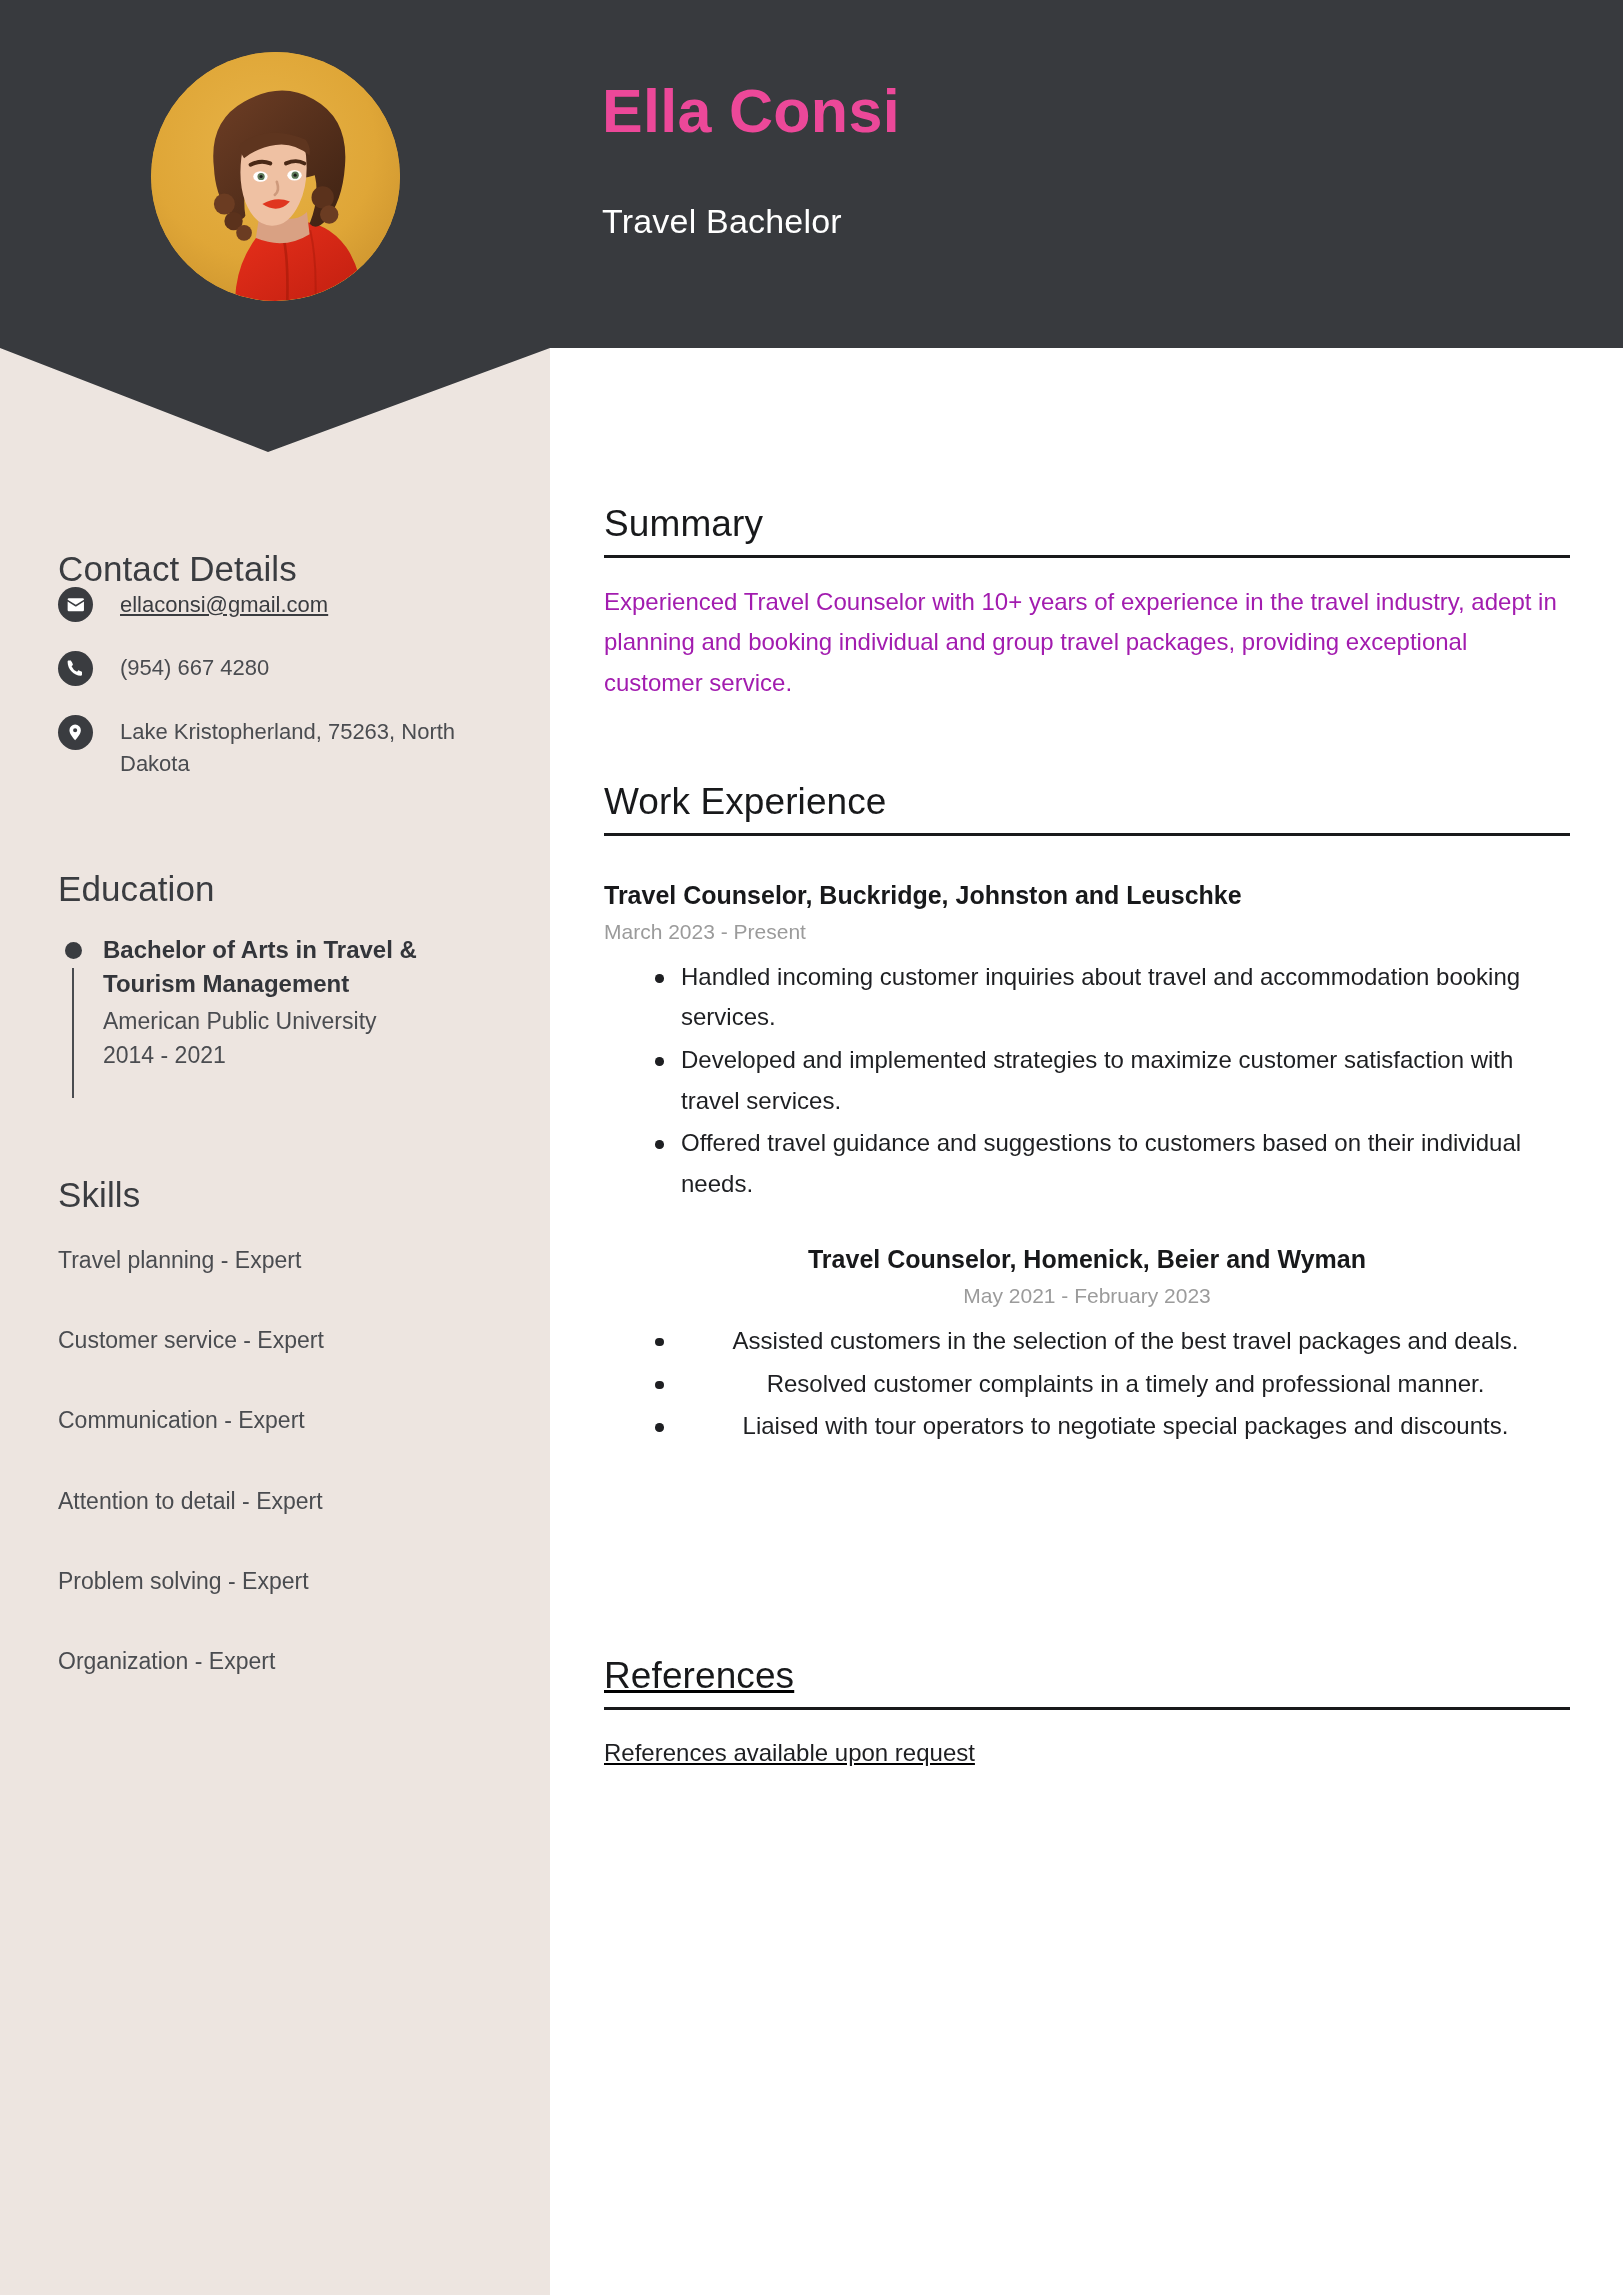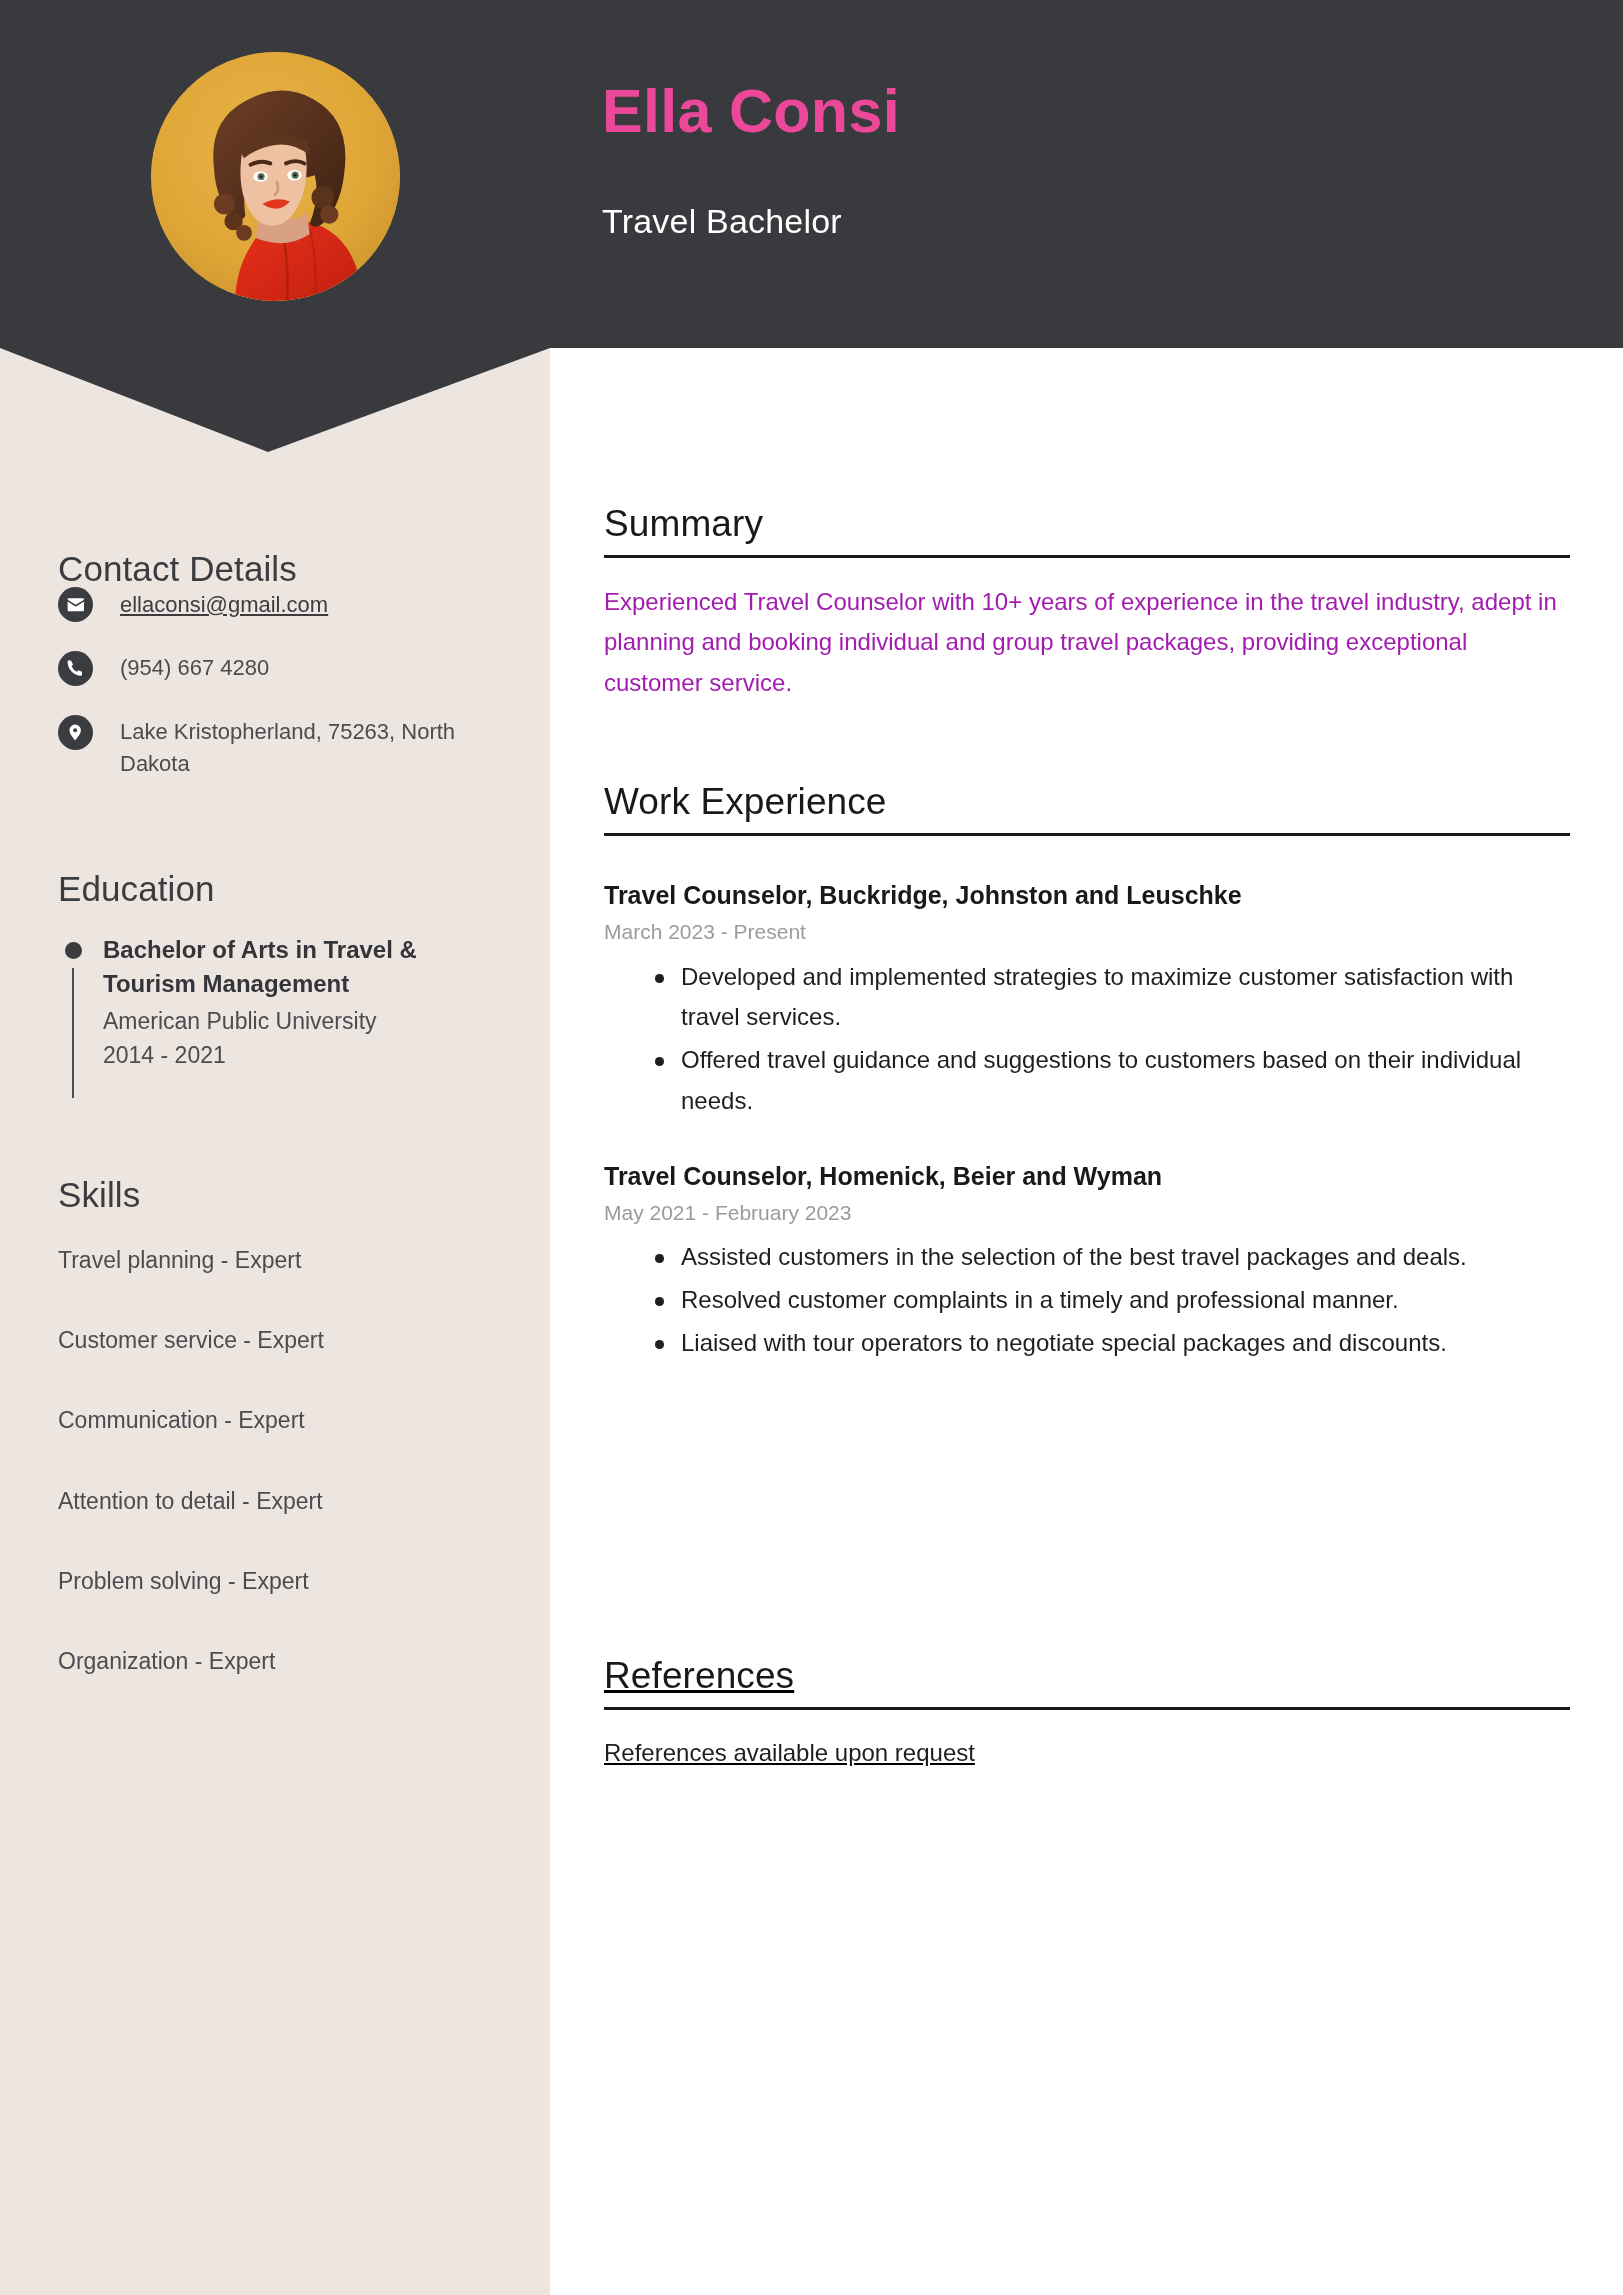--- a/index.html
+++ b/index.html
@@ -263,26 +263,27 @@
     </div>
 
     <div class="section" style="top:782px;">
       <div class="section-heading">Work Experience</div>
       <div class="section-rule"></div>
 
       <div class="job" style="margin-top:43px;">
         <div class="job-title">Travel Counselor, Buckridge, Johnston and Leuschke</div>
         <div class="job-dates">March 2023 - Present</div>
         <ul class="job-bullets">
+          <li>Handled incoming customer inquiries about travel and accommodation booking services.</li>
           <li>Developed and implemented strategies to maximize customer satisfaction with travel services.</li>
           <li>Offered travel guidance and suggestions to customers based on their individual needs.</li>
         </ul>
       </div>
 
-      <div class="job" style="margin-top:39px;">
+      <div class="job" style="margin-top:39px;text-align:center;">
         <div class="job-title">Travel Counselor, Homenick, Beier and Wyman</div>
         <div class="job-dates">May 2021 - February 2023</div>
         <ul class="job-bullets">
           <li>Assisted customers in the selection of the best travel packages and deals.</li>
           <li>Resolved customer complaints in a timely and professional manner.</li>
           <li>Liaised with tour operators to negotiate special packages and discounts.</li>
         </ul>
       </div>
     </div>
 

